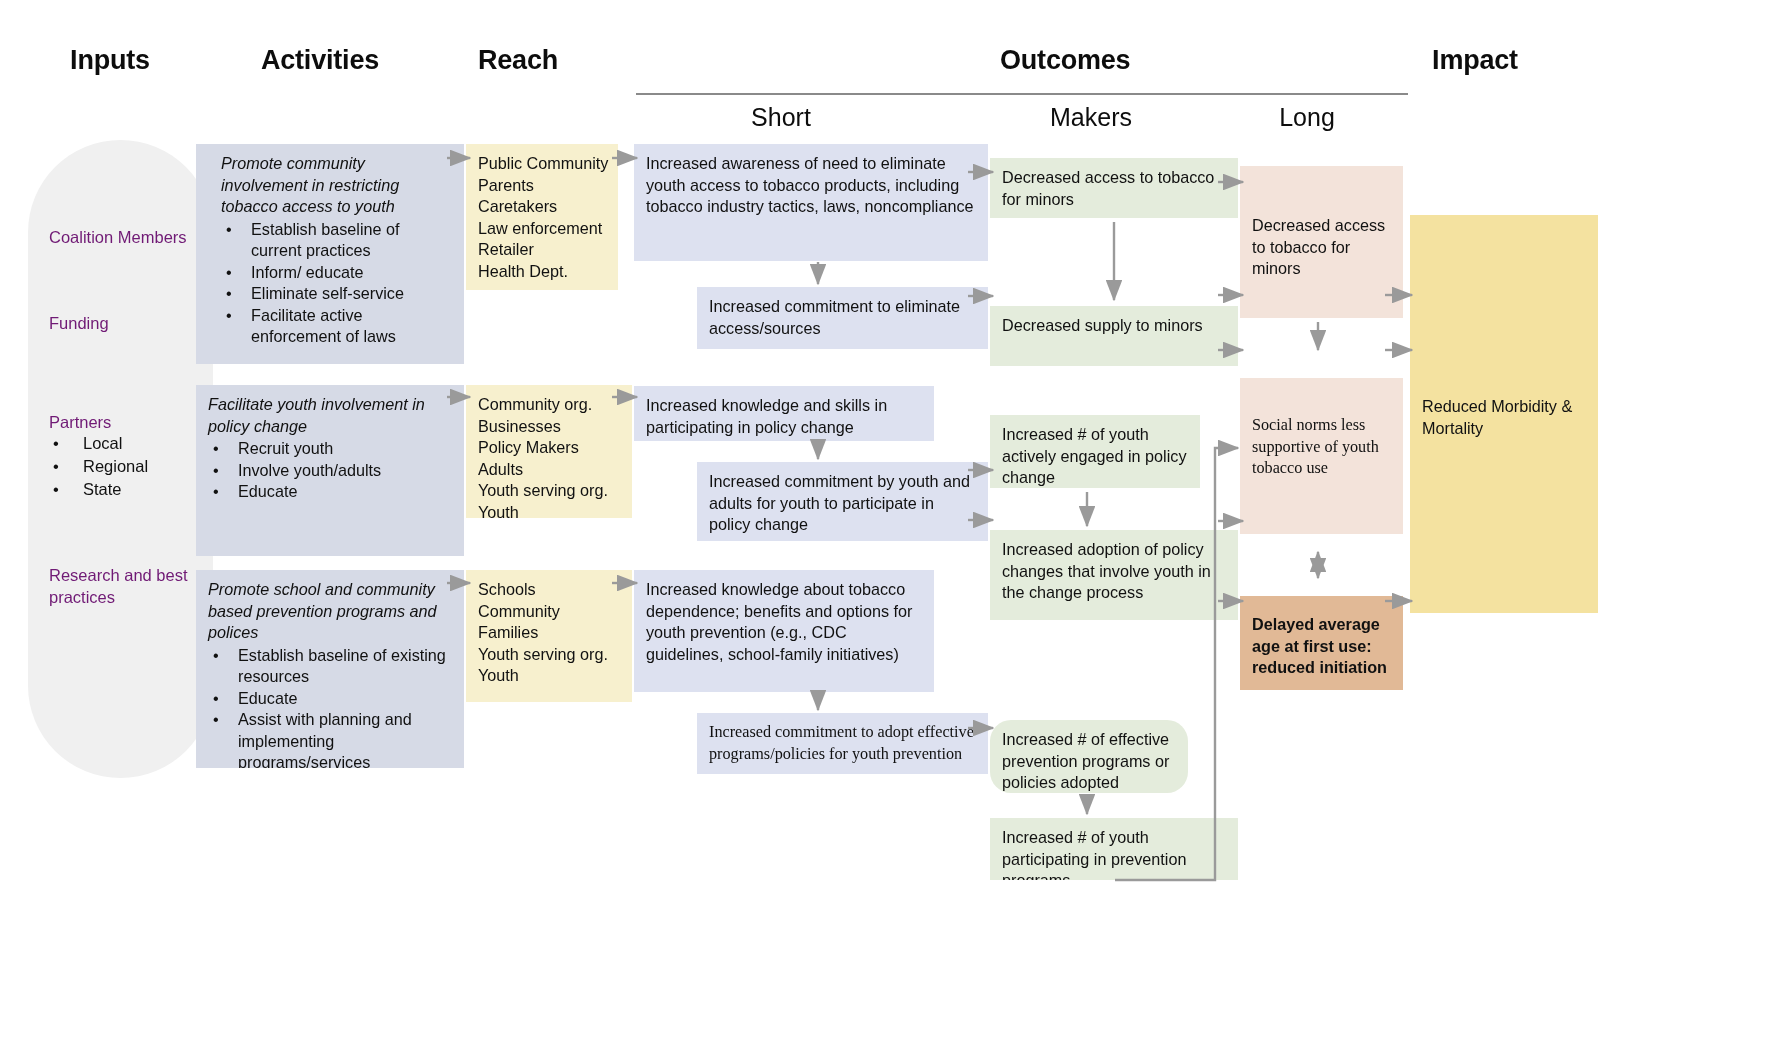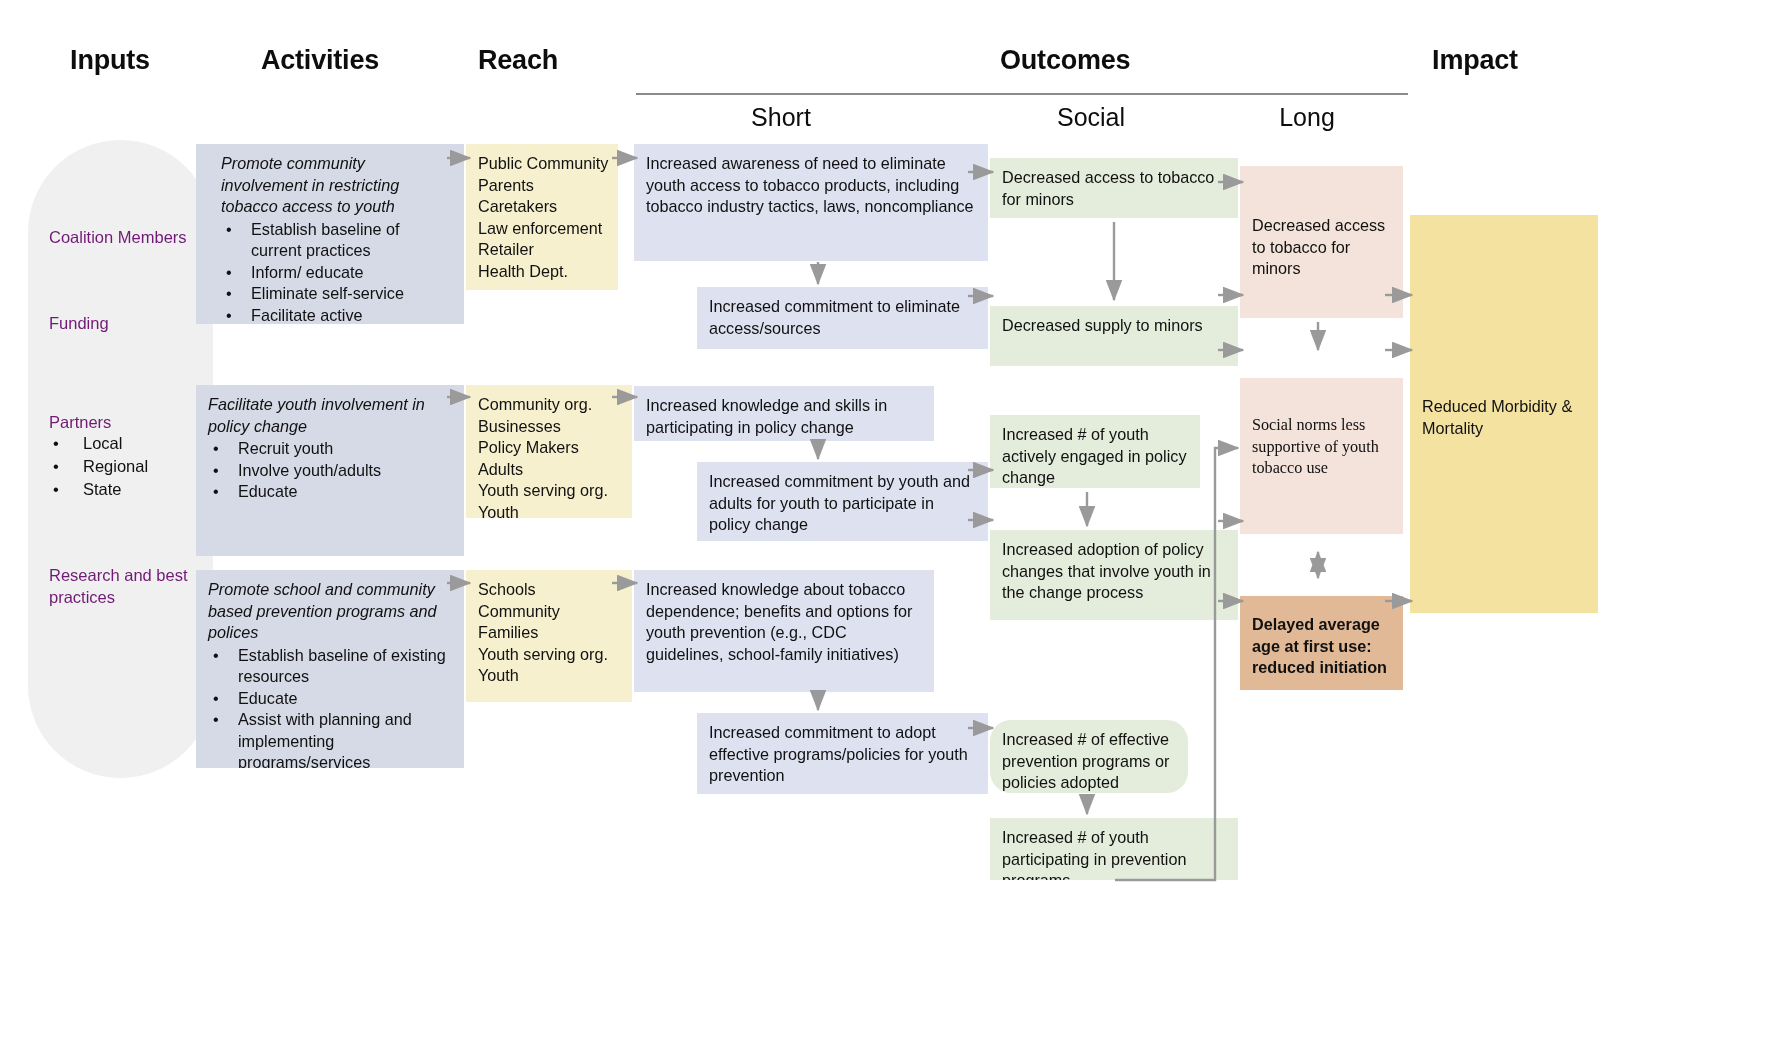--- a/index.html
+++ b/index.html
@@ -121,21 +121,21 @@
 
   <div class="col-head" style="left:40px; top:45px; width:140px;">Inputs</div>
   <div class="col-head" style="left:240px; top:45px; width:160px;">Activities</div>
   <div class="col-head" style="left:458px; top:45px; width:120px;">Reach</div>
   <div class="col-head" style="left:1000px; top:45px; width:130px;">Outcomes</div>
   <div class="col-head" style="left:1410px; top:45px; width:130px;">Impact</div>
 
   <div class="head-rule" style="left:636px; top:93px; width:772px;"></div>
 
   <div class="sub-head" style="left:716px; top:103px; width:130px;">Short</div>
-  <div class="sub-head" style="left:1026px; top:103px; width:130px;">Social</div>
+  <div class="sub-head" style="left:1026px; top:103px; width:130px;">Makers</div>
   <div class="sub-head" style="left:1247px; top:103px; width:120px;">Long</div>
 
   <div class="inputs-pill" style="left:28px; top:140px; width:185px; height:638px;"></div>
 
   <div class="input-item" style="left:49px; top:227px; width:175px;">Coalition Members</div>
   <div class="input-item" style="left:49px; top:313px; width:175px;">Funding</div>
   <div class="input-item" style="left:49px; top:412px; width:175px;">Partners</div>
   <div class="input-bullets" style="left:49px; top:432px; width:175px;">
     <div class="b">
         <span class="dot">•</span>
@@ -145,21 +145,21 @@
         <span class="dot">•</span>
         <span>Regional</span>
       </div>
     <div class="b">
         <span class="dot">•</span>
         <span>State</span>
       </div>
   </div>
   <div class="input-item" style="left:49px; top:565px; width:160px;">Research and best practices</div>
 
-  <div class="box act" style="left:196px; top:144px; width:268px; height:180px;padding-left:25px;">
+  <div class="box act" style="left:196px; top:144px; width:268px; height:220px;padding-left:25px;">
     <div class="act-title">Promote community involvement in restricting tobacco access to youth</div>
     <div class="act-list">
       <div class="li">
           <span class="dot">•</span>
           <span class="txt">Establish baseline of current practices</span>
         </div>
       <div class="li">
           <span class="dot">•</span>
           <span class="txt">Inform/ educate</span>
         </div>
@@ -234,21 +234,21 @@
     <span class="ln reach-line">Families</span>
     <span class="ln reach-line">Youth serving org.</span>
     <span class="ln reach-line">Youth</span>
   </div>
 
   <div class="box short" style="left:634px; top:144px; width:354px; height:117px;">Increased awareness of need to eliminate youth access to tobacco products, including tobacco industry tactics, laws, noncompliance</div>
   <div class="box short" style="left:634px; top:386px; width:300px; height:55px;">Increased knowledge and skills in participating in policy change</div>
   <div class="box short" style="left:697px; top:287px; width:291px; height:62px;">Increased commitment to eliminate access/sources</div>
   <div class="box short" style="left:697px; top:462px; width:291px; height:79px;">Increased commitment by youth and adults for youth to participate in policy change</div>
   <div class="box short" style="left:634px; top:570px; width:300px; height:122px;">Increased knowledge about tobacco dependence; benefits and options for youth prevention (e.g., CDC guidelines, school-family initiatives)</div>
-  <div class="box short" style="left:697px; top:713px; width:291px; height:81px;">Increased commitment to adopt effective programs/policies for youth prevention</div>
+  <div class="box short" style="left:697px; top:713px; width:291px; height:61px;font-family:Liberation Serif, serif;">Increased commitment to adopt effective programs/policies for youth prevention</div>
 
   <div class="box med" style="left:990px; top:158px; width:248px; height:60px;">Decreased access to tobacco for minors</div>
   <div class="box med" style="left:990px; top:306px; width:248px; height:60px;">Decreased supply to minors</div>
   <div class="box med" style="left:990px; top:415px; width:210px; height:73px;">Increased # of youth actively engaged in policy change</div>
   <div class="box med" style="left:990px; top:530px; width:248px; height:90px;">Increased adoption of policy changes that involve youth in the change process</div>
   <div class="box med" style="left:990px; top:720px; width:198px; height:73px;border-radius:21px;">Increased # of effective prevention programs or policies adopted</div>
   <div class="box med" style="left:990px; top:818px; width:248px; height:62px;">Increased # of youth participating in prevention programs</div>
 
   <div class="box long" style="left:1240px; top:166px; width:163px; height:152px;">
     <div style="padding-top:40px;">Decreased access to tobacco for minors</div>

